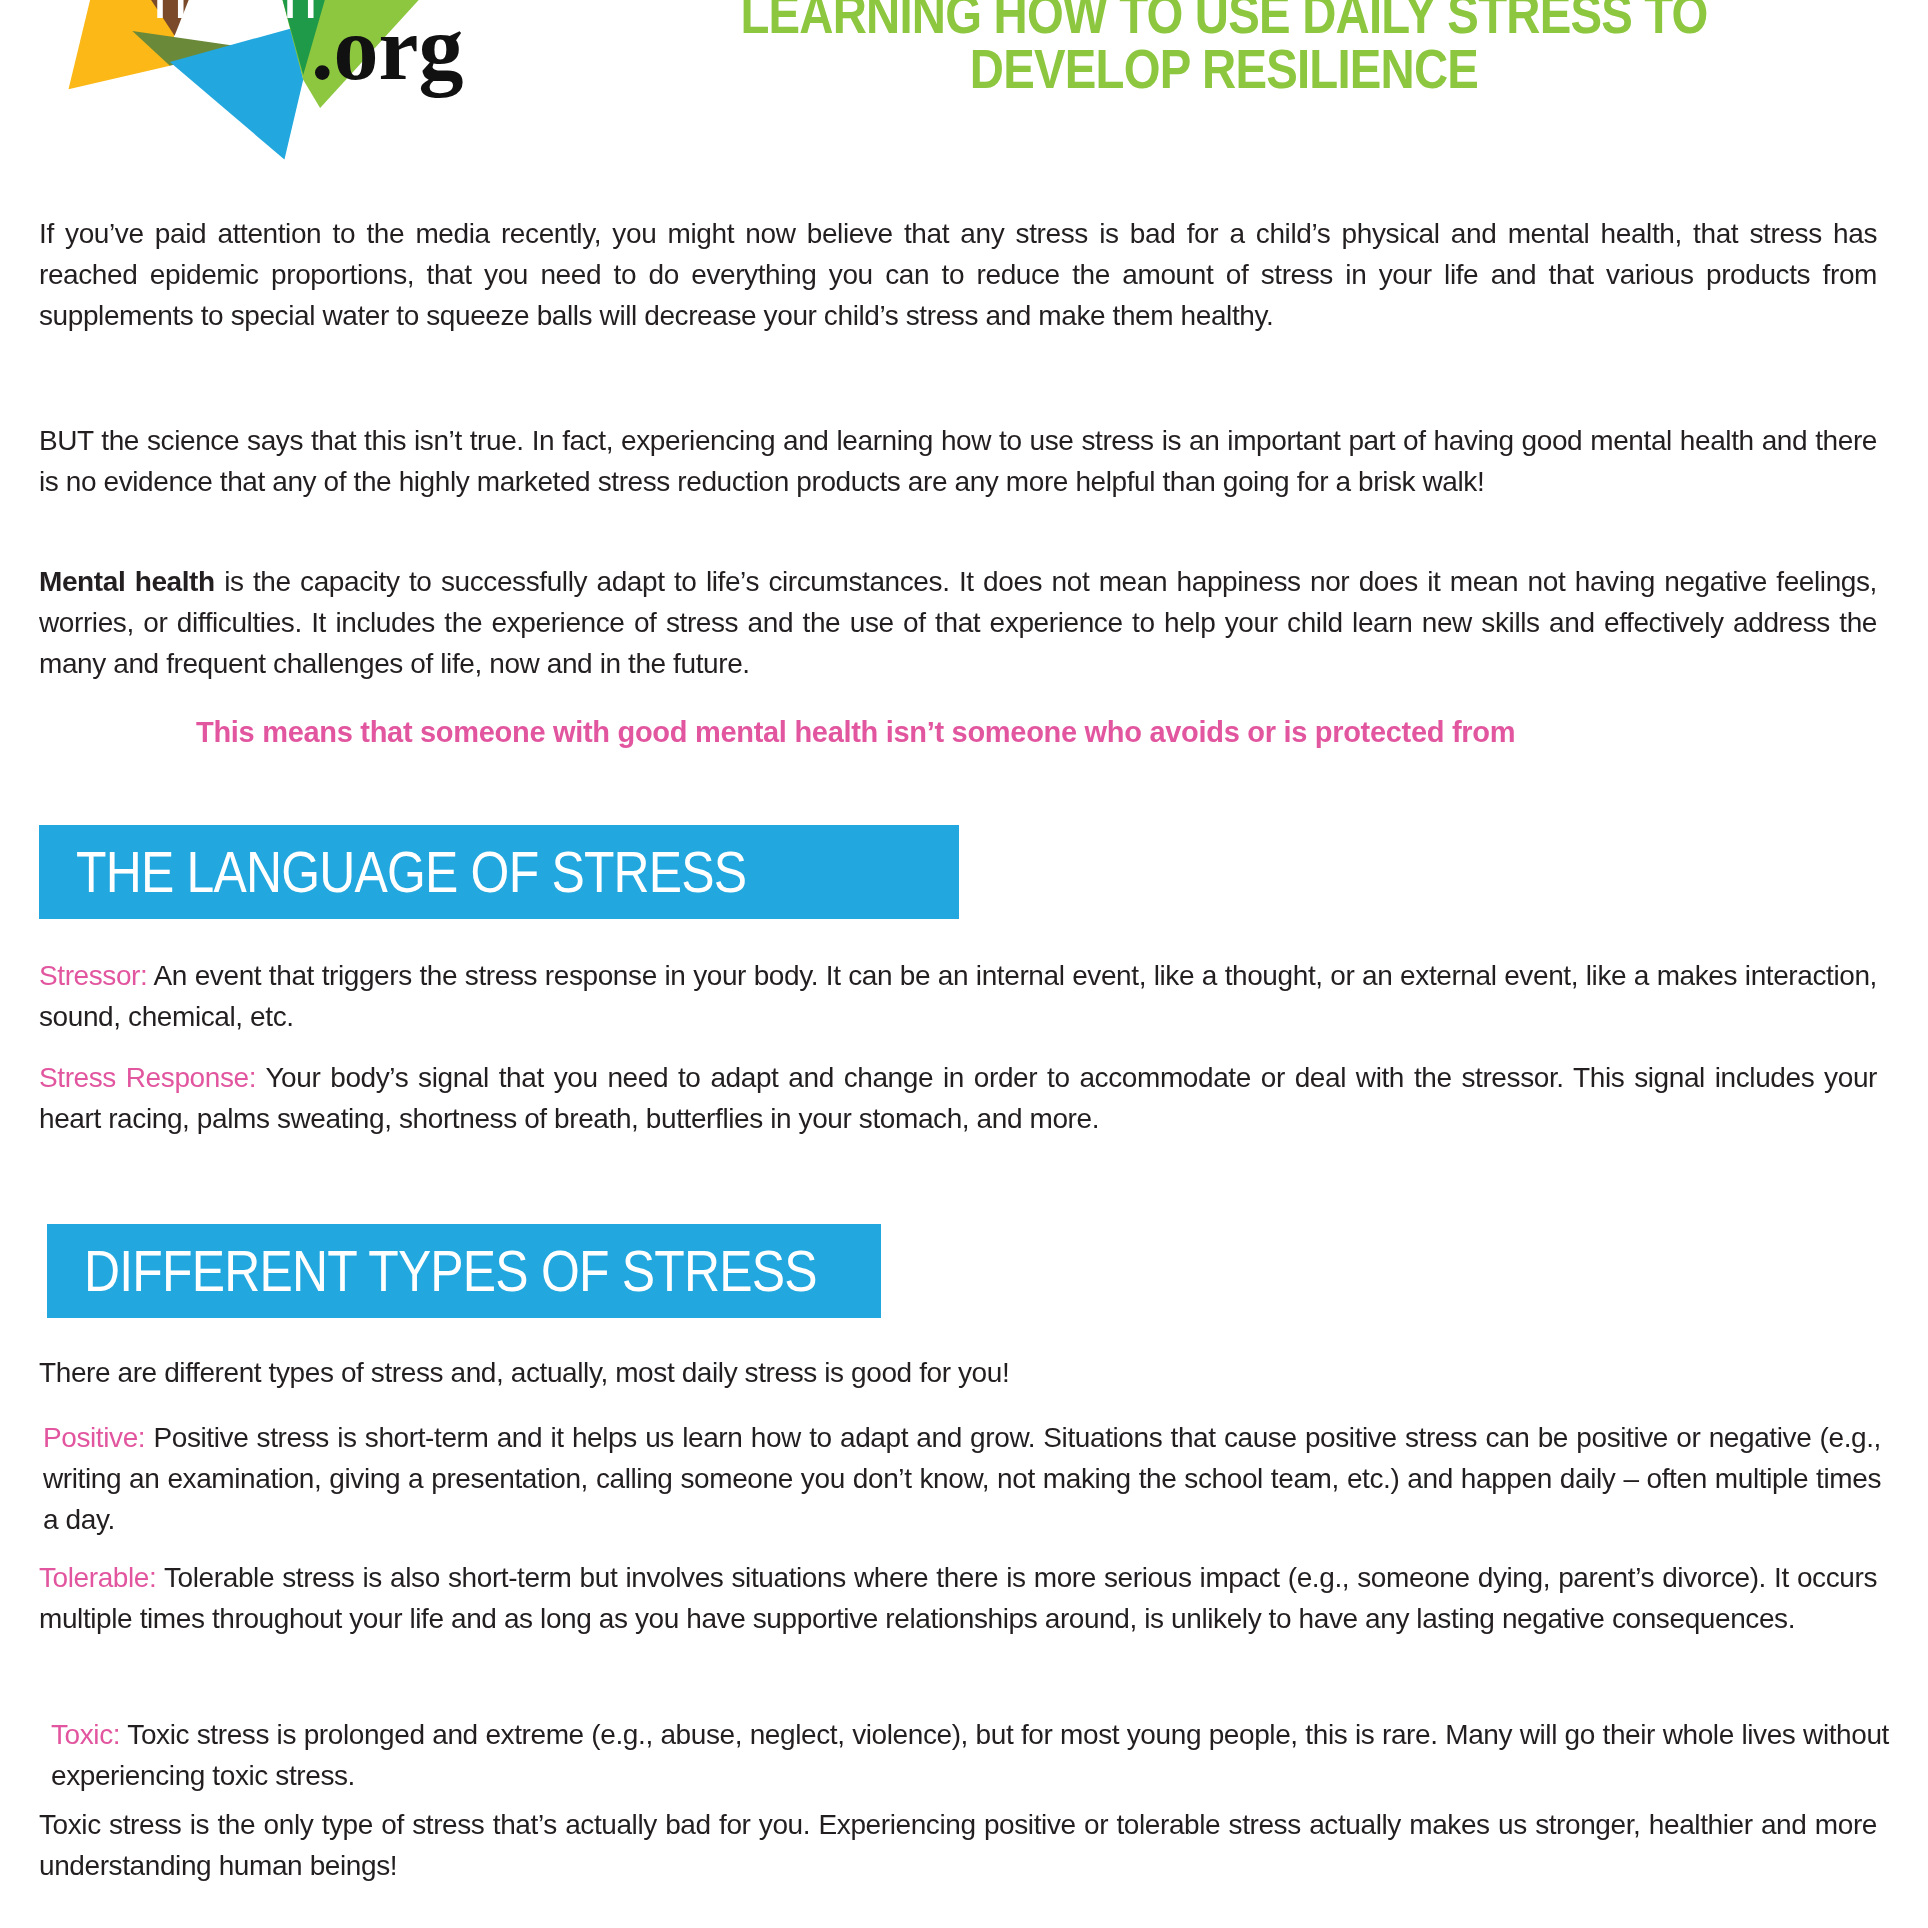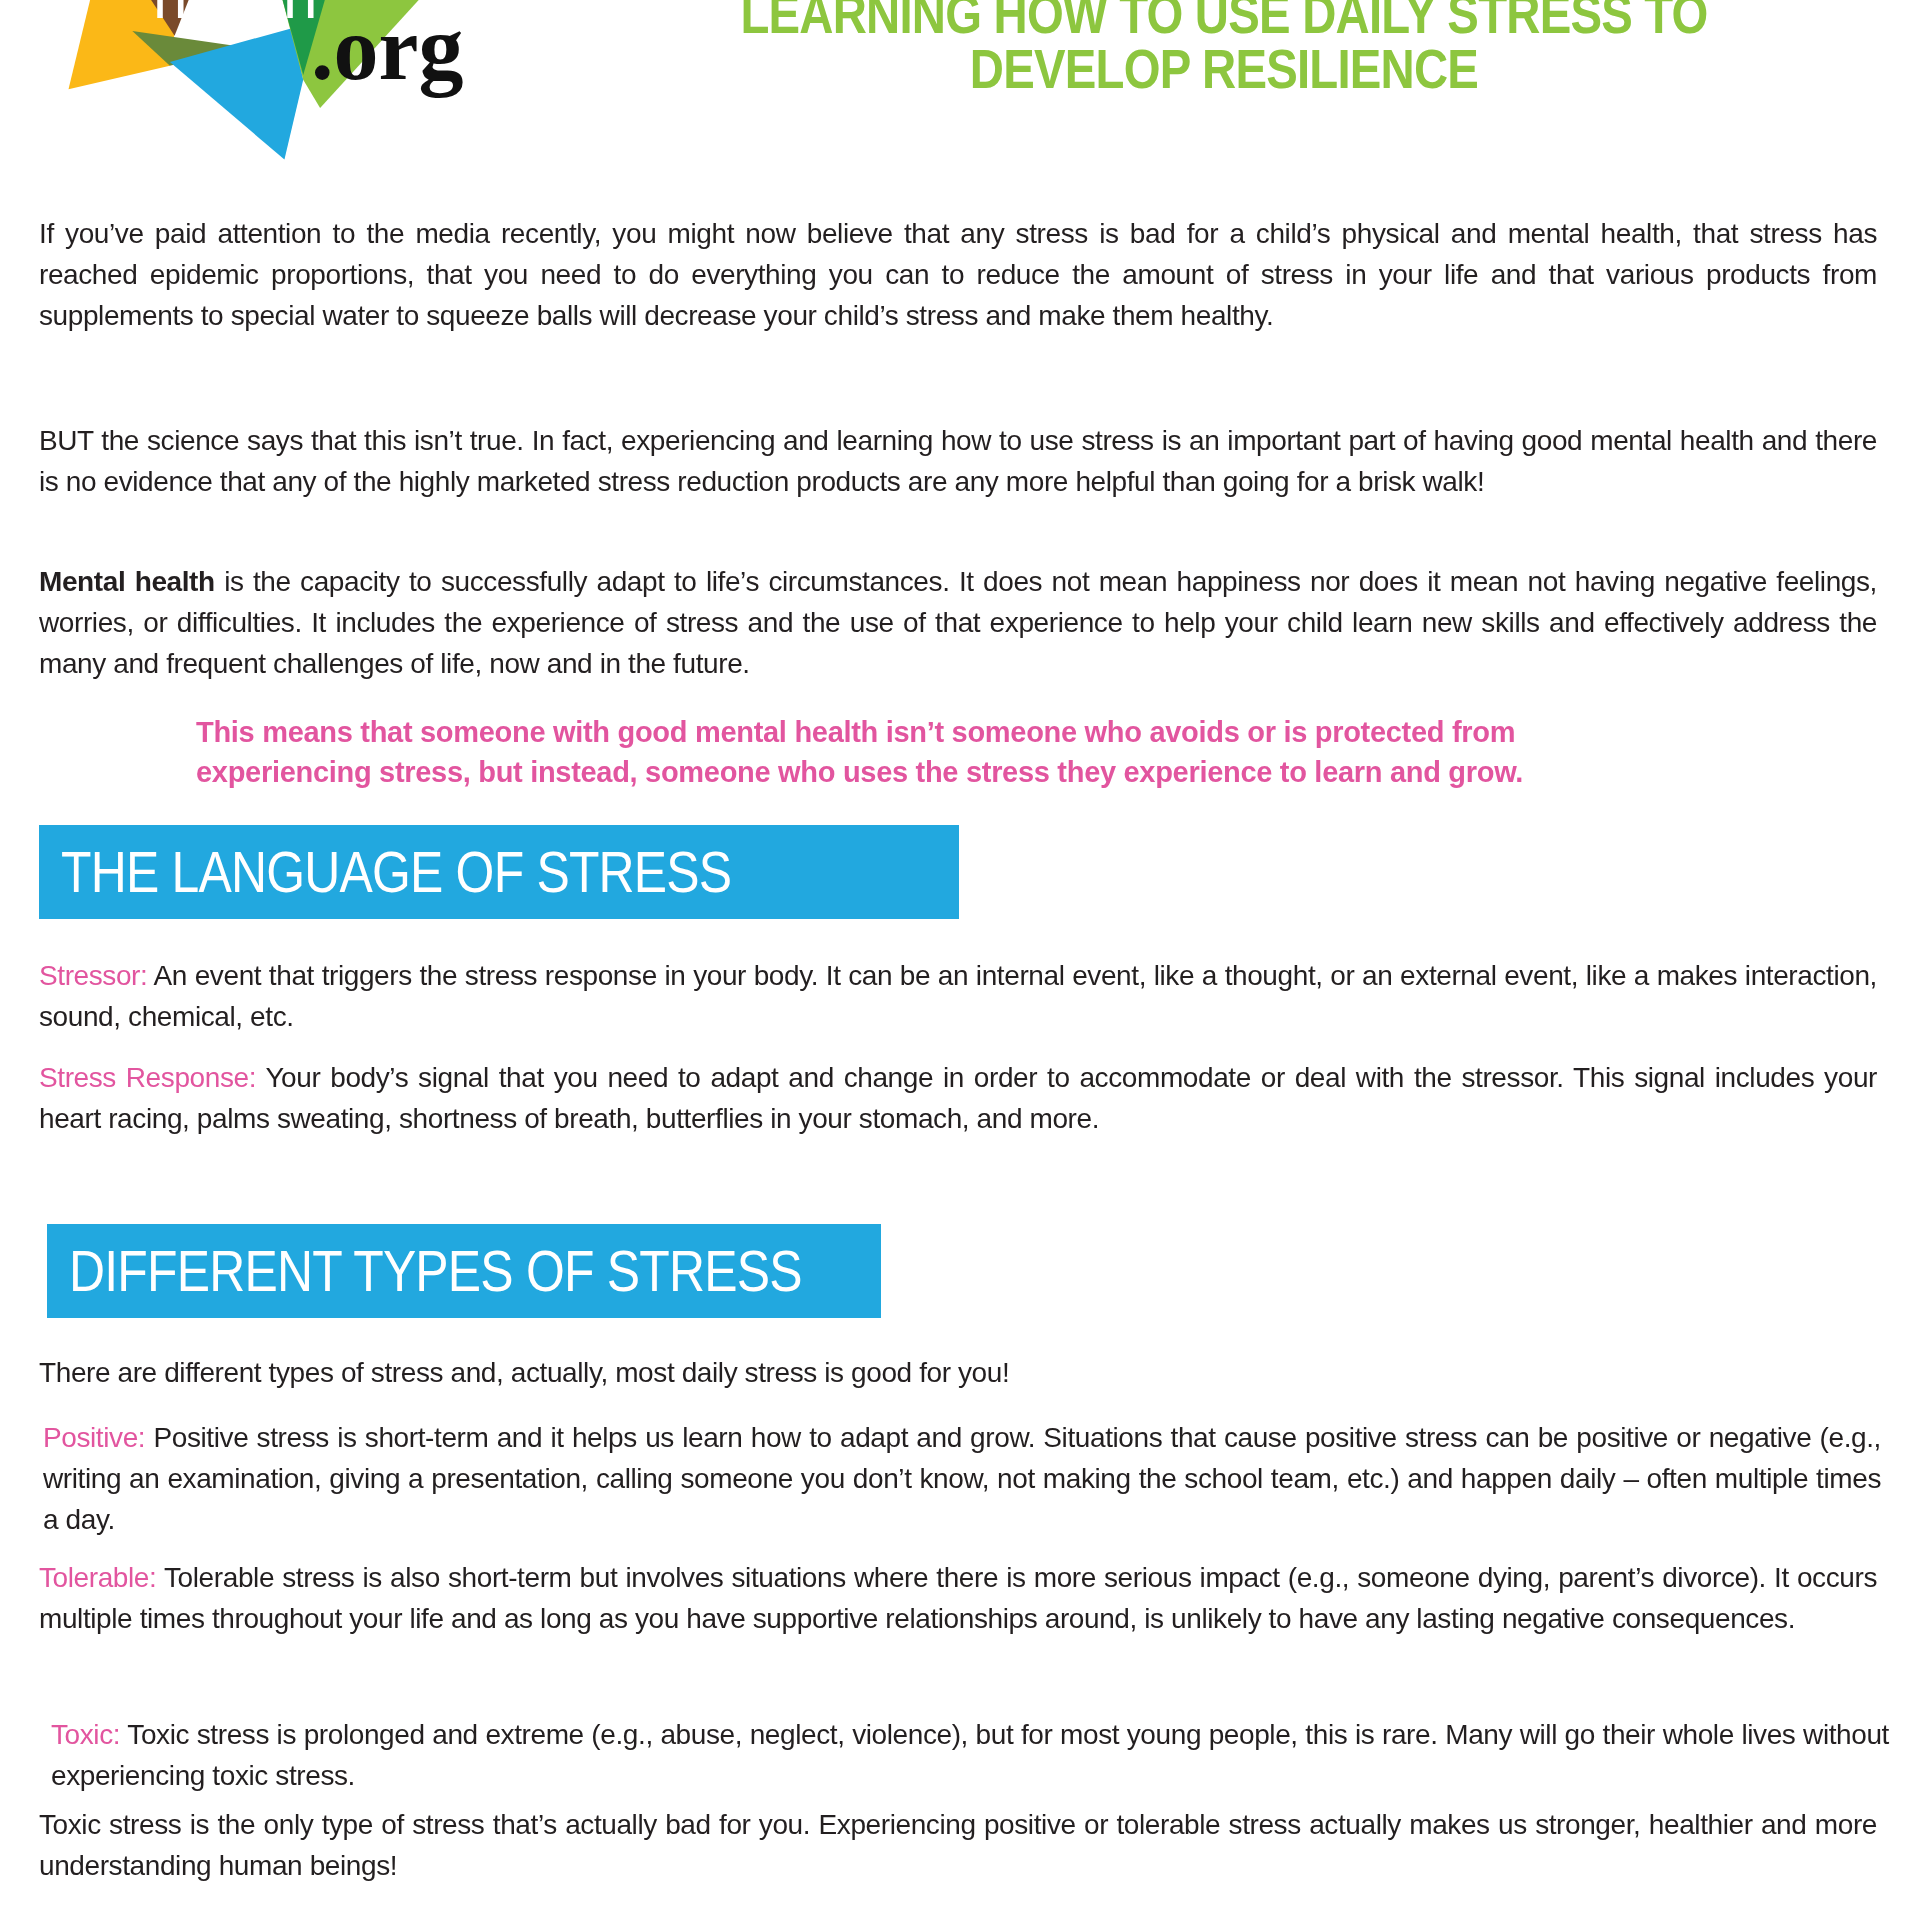--- a/index.html
+++ b/index.html
@@ -28,21 +28,21 @@
     text-align: justify; letter-spacing: -0.4px;
   }
   .body-text .term { color: #e2559f; }
   .body-text b { font-weight: bold; }
   .callout {
     position: absolute; left: 196px; top: 712px; width: 1601px; color: #e2559f;
     font-weight: bold; font-size: 29px; line-height: 40px; letter-spacing: -0.3px;
   }
   .section-bar {
     position: absolute; background: #22a8df; color: #fff; font-size: 58px;
-    height: 94px; line-height: 94px; box-sizing: border-box; padding-left: 22px;
+    height: 94px; line-height: 94px; box-sizing: border-box; padding-left: 37px;
     letter-spacing: -0.9px; white-space: nowrap;
   }
   .section-bar span { display: inline-block; transform: scaleX(0.86); transform-origin: 0 50%; }
 </style>
 </head>
 <body>
 
 <div class="logo">
   <svg width="490" height="169" viewBox="0 0 520 180">
     <polygon points="95,0 190,0 180,70 72,95" fill="#fbb817"></polygon>
@@ -62,21 +62,20 @@
 </div>
 
 <p class="body-text" style="top:213px; margin:0;">If you’ve paid attention to the media recently, you might now believe that any stress is bad for a child’s physical and mental health, that stress has reached epidemic proportions, that you need to do everything you can to reduce the amount of stress in your life and that various products from supplements to special water to squeeze balls will decrease your child’s stress and make them healthy.</p>
 <p class="body-text" style="top:420px; margin:0;">BUT the science says that this isn’t true. In fact, experiencing and learning how to use stress is an important part of having good mental health and there is no evidence that any of the highly marketed stress reduction products are any more helpful than going for a brisk walk!</p>
 <p class="body-text" style="top:561px; margin:0;">
   <b>Mental health</b><span> is the capacity to successfully adapt to life’s circumstances. It does not mean happiness nor does it mean not having negative feelings, worries, or difficulties. It includes the experience of stress and the use of that experience to help your child learn new skills and effectively address the many and frequent challenges of life, now and in the future.</span>
 </p>
 
 <div class="callout">
   <div>This means that someone with good mental health isn’t someone who avoids or is protected from</div>
-  <div>experiencing stress, but instead, someone who uses the stress they experience to learn and grow.</div>
 </div>
 
 <div class="section-bar" style="left:39px; top:825px; width:920px;">
   <span>THE LANGUAGE OF STRESS</span>
 </div>
 
 <p class="body-text" style="top:955px; margin:0;">
   <span class="term">Stressor:</span><span> An event that triggers the stress response in your body. It can be an internal event, like a thought, or an external event, like a makes interaction, sound, chemical, etc.</span>
 </p>
 <p class="body-text" style="top:1057px; margin:0;">

